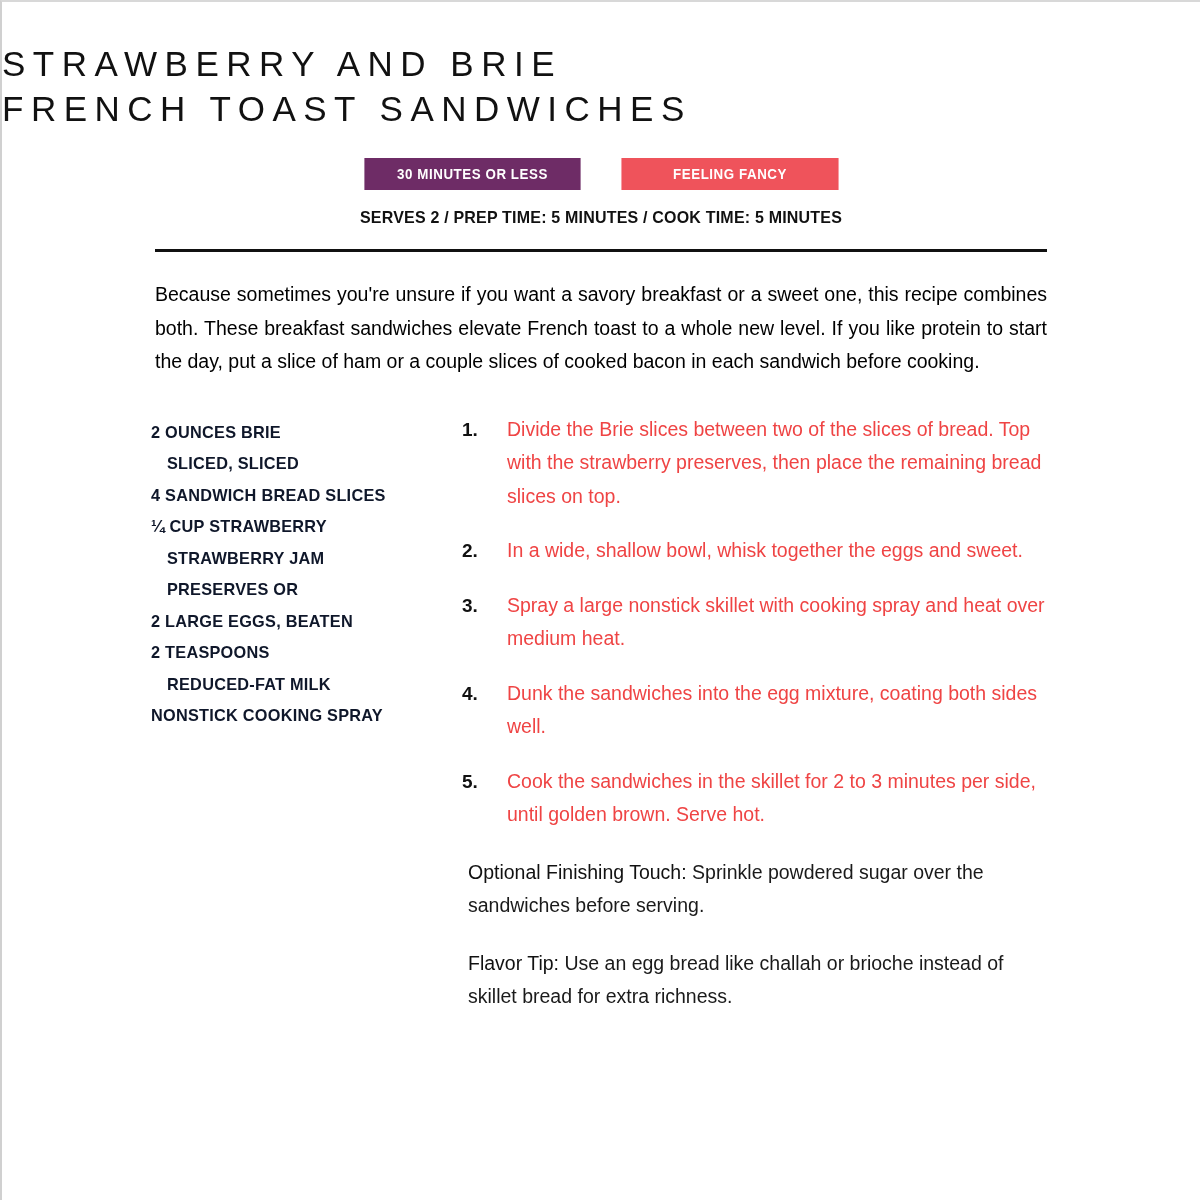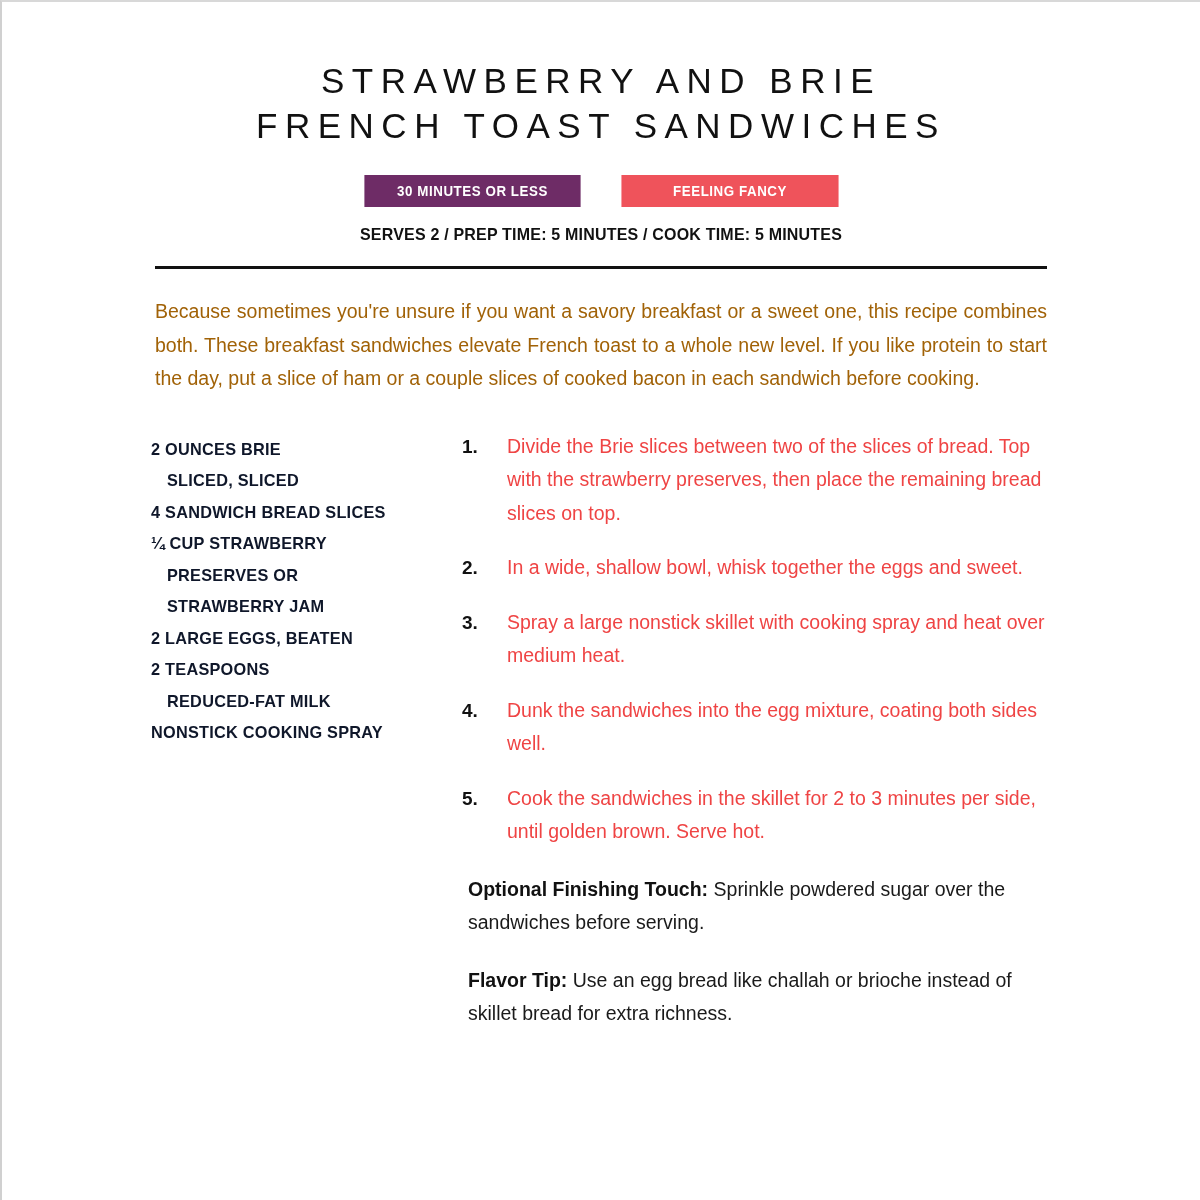--- a/index.html
+++ b/index.html
@@ -20,23 +20,22 @@
     position: absolute;
     inset: 0;
     background: #ffffff;
     border-top: 2px solid #d8d8d8;
     border-left: 2px solid #d0d0d0;
     box-sizing: border-box;
   }
 
   
   .title {
-    text-align: center;
     margin: 0;
-    padding-top: 56px;
+    padding-top: 39px;
     font-size: 35px;
     font-weight: 400;
     letter-spacing: 7.5px;
     line-height: 45px;
     color: #111;
     font-family: "Liberation Sans", sans-serif;
   }
   .title .line { display: block; }
 
   .badges {
@@ -77,21 +76,21 @@
     margin: 22px auto 0 auto;
   }
 
   
   .intro {
     width: 892px;
     margin: 26px auto 0 auto;
     font-size: 19.5px;
     line-height: 33.5px;
     text-align: justify;
-    color: #a16207;
+    color: #000000;
   }
 
   
   .columns {
     width: 900px;
     margin: 34px auto 0 auto;
     display: flex;
     align-items: flex-start;
   }
   .col-ingredients {
@@ -133,21 +132,21 @@
   }
 
   .tip {
     margin-top: 24px;
     padding-left: 6px;
     font-size: 19.5px;
     line-height: 33.5px;
     color: #1a1a1a;
   }
   .tip-label {
-    font-weight: bold;
+    font-weight: normal;
     color: #111;
   }
 </style>
 </head>
 <body>
 
 <div class="page">
 
   <h1 class="title">
     <span class="line">STRAWBERRY AND BRIE</span>
@@ -165,22 +164,22 @@
 
   <p class="intro">Because sometimes you're unsure if you want a savory breakfast or a sweet one, this recipe combines both. These breakfast sandwiches elevate French toast to a whole new level. If you like protein to start the day, put a slice of ham or a couple slices of cooked bacon in each sandwich before cooking.</p>
 
   <div class="columns">
 
     <div class="col-ingredients">
       <div class="ingredient">2 OUNCES BRIE</div>
       <div class="ingredient cont">SLICED, SLICED</div>
       <div class="ingredient">4 SANDWICH BREAD SLICES</div>
       <div class="ingredient">¼ CUP STRAWBERRY</div>
+      <div class="ingredient cont">STRAWBERRY JAM</div>
       <div class="ingredient cont">PRESERVES OR</div>
-      <div class="ingredient cont">STRAWBERRY JAM</div>
       <div class="ingredient">2 LARGE EGGS, BEATEN</div>
       <div class="ingredient">2 TEASPOONS</div>
       <div class="ingredient cont">REDUCED-FAT MILK</div>
       <div class="ingredient">NONSTICK COOKING SPRAY</div>
     </div>
 
     <div class="col-steps">
 
       <div class="step">
         <div class="step-num">1.</div>

